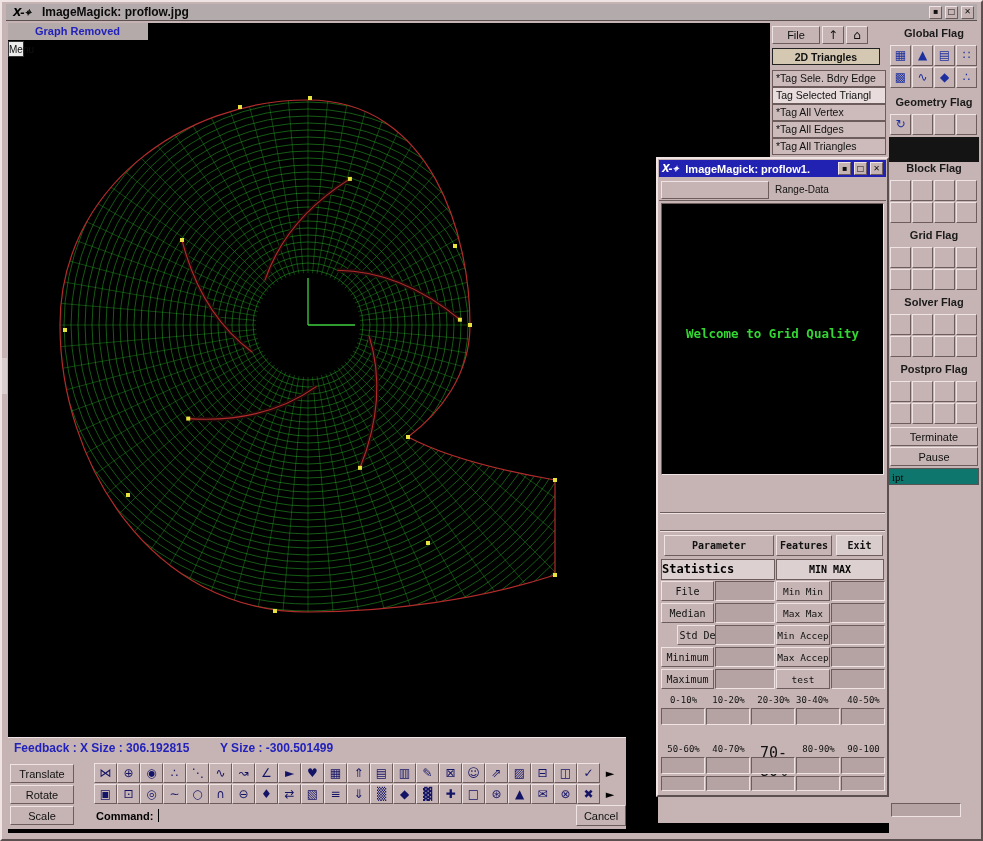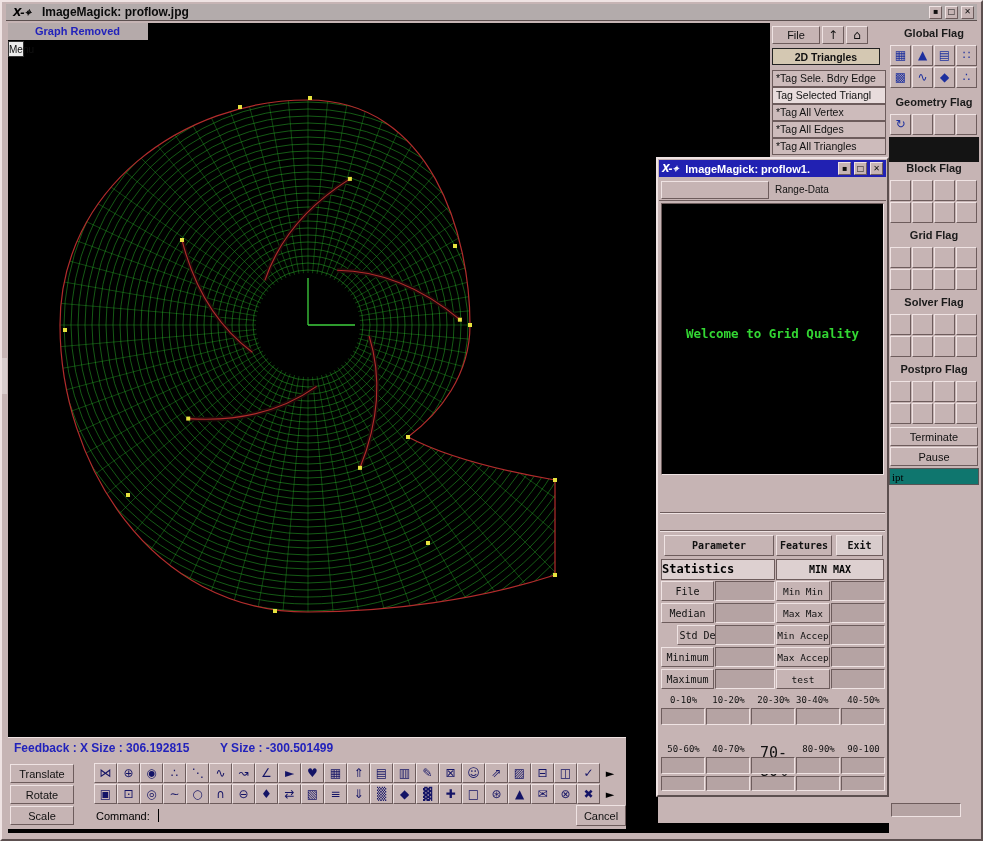--- a/index.html
+++ b/index.html
@@ -96,21 +96,21 @@
         <button class="tool-btn raised sym">✚</button>
         <button class="tool-btn raised sym">□</button>
         <button class="tool-btn raised sym">⊛</button>
         <button class="tool-btn raised sym">▲</button>
         <button class="tool-btn raised sym">✉</button>
         <button class="tool-btn raised sym">⊗</button>
         <button class="tool-btn raised sym">✖</button>
       </div>
     <button class="abs sym" style="left:594px;top:48px;width:16px;height:16px;border:none;background:transparent;font-size:11px;color:#000">►</button>
 
-    <span class="abs" style="left:88px;top:72px;font-weight:normal;font-size:11px">Command:</span>
+    <span class="abs" style="left:88px;top:72px;font-weight:bold;font-size:11px">Command:</span>
     <div class="abs" style="left:148px;top:69px;width:280px;height:18px">
       <div style="position:absolute;left:2px;top:2px;width:1px;height:13px;background:#000"></div>
     </div>
     <button class="abs raised" style="left:568px;top:67px;width:50px;height:21px">Cancel</button>
   </div>
 
   <div class="abs" style="left:8px;top:23px;width:762px;height:714px;background:#000">
     <svg id="mesh-svg" width="762" height="714" style="position:absolute;left:0;top:0">
       <defs>
           <clipPath id="voluteClip">

